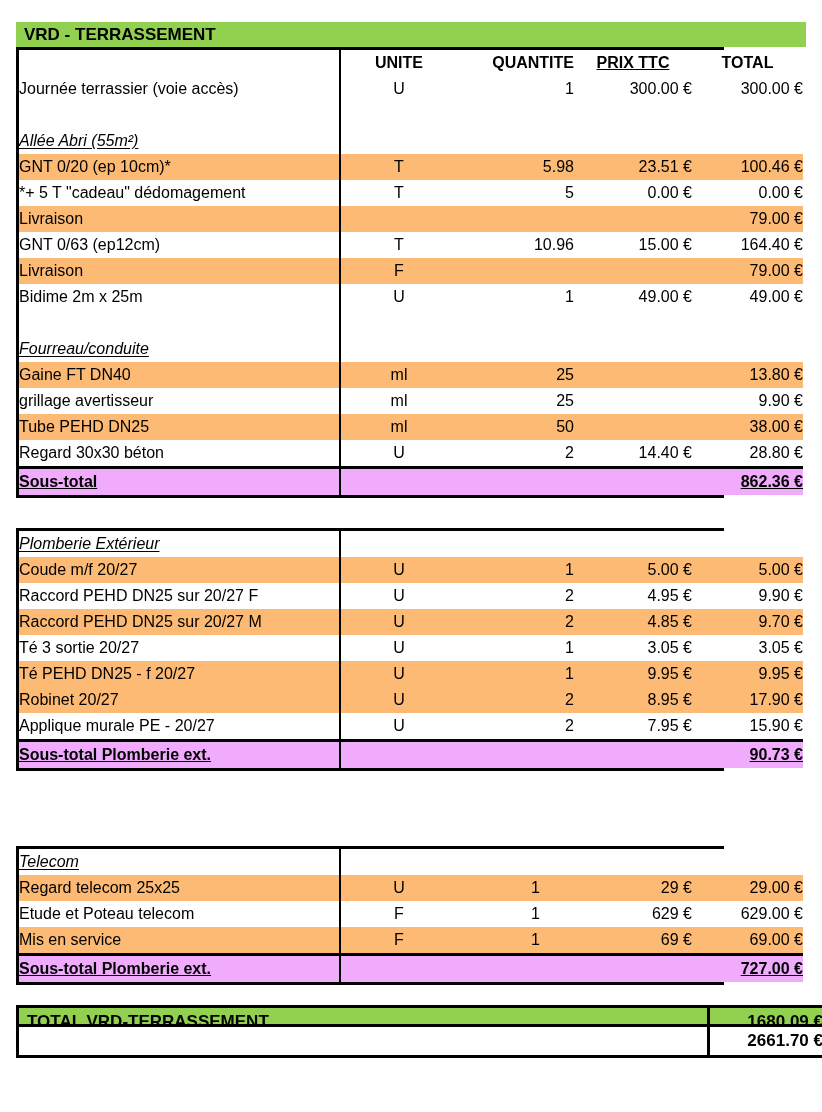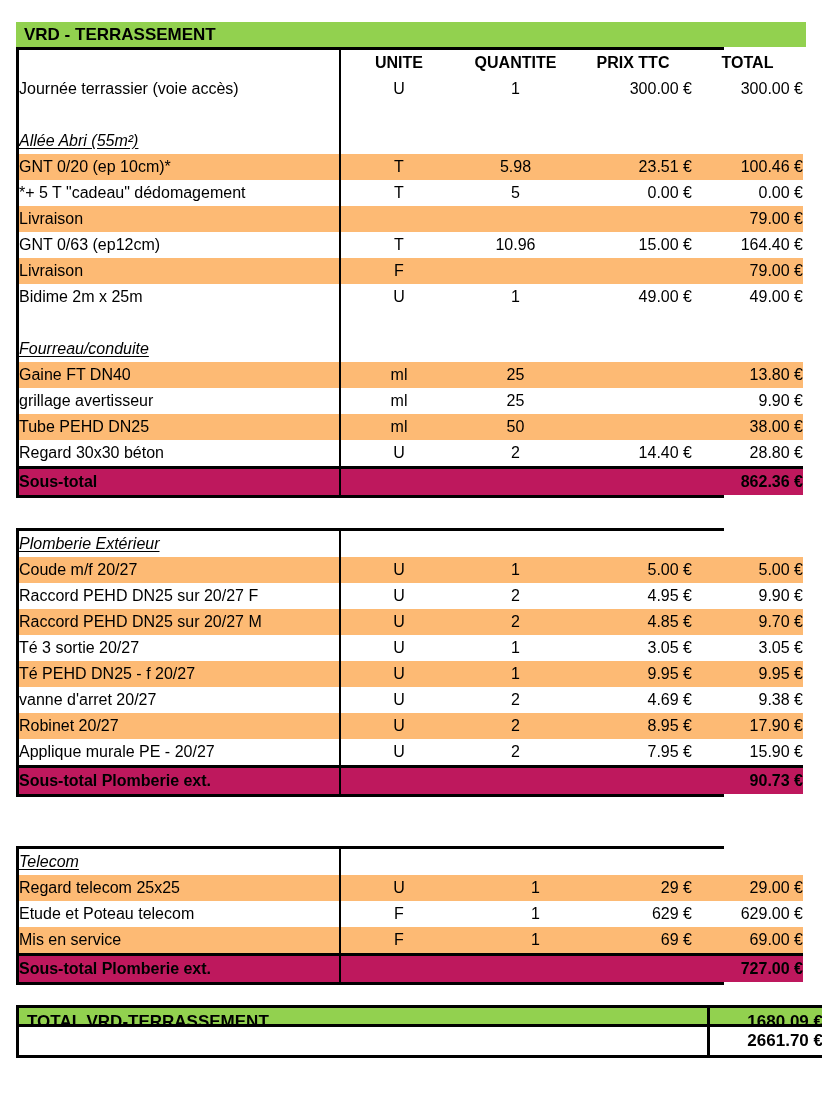--- a/index.html
+++ b/index.html
@@ -69,41 +69,42 @@
 
   
   col.c-desc  { width: 321px; }
   col.c-unit  { width: 117px; }
   col.c-qty   { width: 117px; }
   col.c-price { width: 118px; }
   col.c-total { width: 111px; }
 
   td.desc  { padding-left: 8px;  text-align: left;  border-right: 2px solid #000; }
   td.unit  { text-align: center; }
-  td.qty   { text-align: center; }
+  td.qty   { text-align: right; }
   td.qty.right { text-align: right; padding-right: 34px; }
   td.price { text-align: right;  padding-right: 8px; }
   td.total { text-align: right;  padding-right: 8px; }
 
   tr.shaded td { background: #fdba74; }
   tr.plain  td { background: #ffffff; }
 
   td.section-head {
     font-style: italic;
     font-weight: normal;
     text-decoration: underline;
     text-underline-offset: 2px;
   }
   tr.spacer td { height: 26px; background: #ffffff; }
 
   
   tr.subtotal td {
-    background: #be185d;
+    background: #f0abfc;
     font-weight: bold;
     border-top: 3px solid #000000;
+    text-decoration: underline;
   }
   tr.subtotal td.desc { border-right: 2px solid #000; }
 
   
   .total-block {
     position: absolute;
     left: 16px;
     width: 818px;
     height: 34px;
     box-sizing: border-box;
@@ -153,21 +154,21 @@
           <col class="c-unit">
           <col class="c-qty">
           <col class="c-price">
           <col class="c-total">
       </colgroup>
       <tbody>
         <tr class="plain">
           <td class="desc"></td>
           <td class="unit" style="font-weight:bold;">UNITE</td>
           <td class="qty" style="font-weight:bold;">QUANTITE</td>
-          <td class="price" style="font-weight:bold;text-align:center;padding-right:0;">PRIX TTC</td>
+          <td class="price" style="font-weight:bold;text-align:center;padding-right:0;text-decoration:underline;">PRIX TTC</td>
           <td class="total" style="font-weight:bold;text-align:center;padding-right:0;">TOTAL</td>
         </tr>
 
         <tr class="plain">
           <td class="desc">Journée terrassier (voie accès)</td>
           <td class="unit">U</td>
           <td class="qty">1</td>
           <td class="price">300.00 €</td>
           <td class="total">300.00 €</td>
         </tr>
@@ -341,27 +342,20 @@
           <td class="price">3.05 €</td>
           <td class="total">3.05 €</td>
         </tr>
         <tr class="shaded">
           <td class="desc">Té PEHD DN25 - f 20/27</td>
           <td class="unit">U</td>
           <td class="qty">1</td>
           <td class="price">9.95 €</td>
           <td class="total">9.95 €</td>
         </tr>
-        <tr class="plain">
-          <td class="desc">vanne d'arret 20/27</td>
-          <td class="unit">U</td>
-          <td class="qty">2</td>
-          <td class="price">4.69 €</td>
-          <td class="total">9.38 €</td>
-        </tr>
         <tr class="shaded">
           <td class="desc">Robinet 20/27</td>
           <td class="unit">U</td>
           <td class="qty">2</td>
           <td class="price">8.95 €</td>
           <td class="total">17.90 €</td>
         </tr>
         <tr class="plain">
           <td class="desc">Applique murale PE - 20/27</td>
           <td class="unit">U</td>

